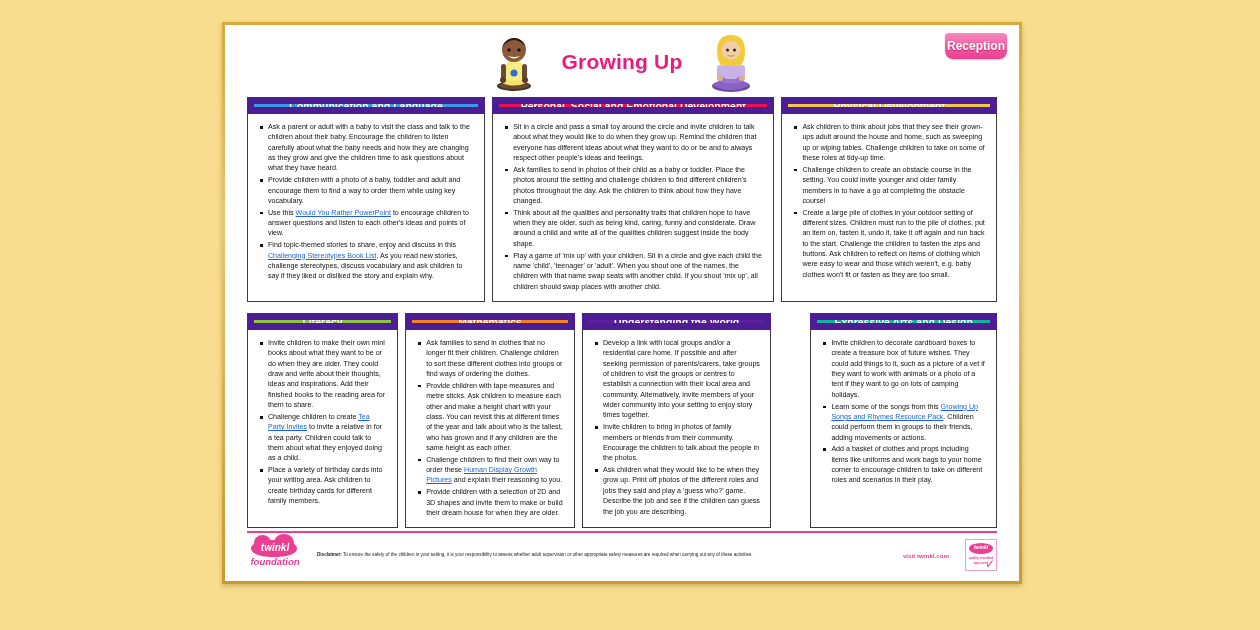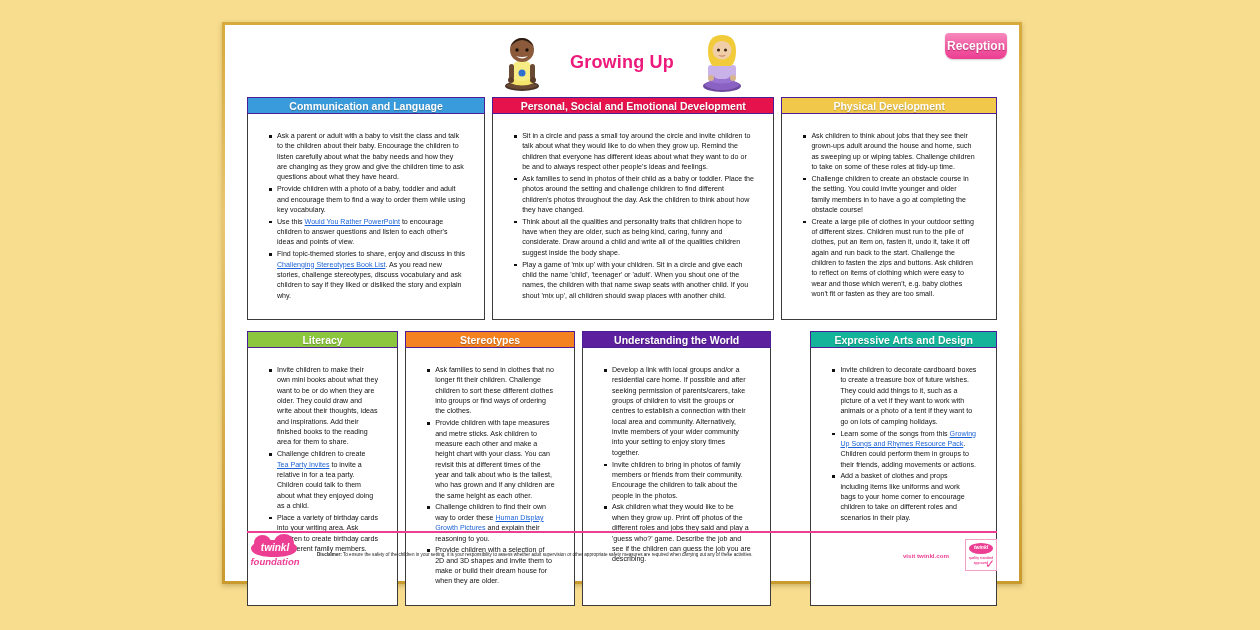--- a/index.html
+++ b/index.html
@@ -40,21 +40,21 @@
   .title-wrap {
     position: absolute;
     left: 0; right: 0; top: 6px;
     display: flex;
     align-items: center;
     justify-content: center;
     gap: 26px;
   }
   .doc-title {
     color: #ed1a7b;
-    font-size: 18px;
+    font-size: 21px;
     font-weight: bold;
     letter-spacing: .2px;
     white-space: nowrap;
   }
   .kid { width: 44px; height: 62px; display:block; }
 
   .badge {
     position: absolute;
     right: 12px;
     top: 8px;
@@ -97,39 +97,39 @@
   .r2c4 { width: 200px; padding-left: 32px; }
 
   .col-head {
     height: 17px;
     display: flex;
     align-items: center;
     justify-content: center;
     color: #ffffff;
     font-size: 10.5px;
     font-weight: bold;
-    border: 1px solid #4c1d95;
+    border: 7px solid #4c1d95;
     box-sizing: border-box;
     text-shadow: 0 1px 1px rgba(0,0,0,.28);
     white-space: nowrap;
     overflow: hidden;
   }
   .col-body {
     flex: 1;
     border: 1px solid #3b3b3b;
     border-top: none;
     box-sizing: border-box;
     padding: 4px 6px 5px 4px;
     background: #fff;
   }
   .row.top .col-body { height: 190px; }
   .row.bottom .col-body { height: 175px; }
 
   ul.items {
-    margin: 13px;
+    margin: 4px;
     padding: 0 0 0 12px;
     list-style: none;
   }
   ul.items li {
     position: relative;
     font-size: 7.1px;
     line-height: 1.46;
     color: #111;
     margin-bottom: 1.5px;
     text-align: left;
@@ -364,21 +364,21 @@
         <div class="col-body">
           <ul class="items">
                 <li><span>Invite children to make their own mini books about what they want to be or do when they are older. They could draw and write about their thoughts, ideas and inspirations. Add their finished books to the reading area for them to share.</span></li>
                 <li><span>Challenge children to create </span><span class="lnk">Tea Party Invites</span><span> to invite a relative in for a tea party. Children could talk to them about what they enjoyed doing as a child.</span></li>
                 <li><span>Place a variety of birthday cards into your writing area. Ask children to create birthday cards for different family members.</span></li>
               </ul>
         </div>
       </div>
 
       <div class="col r2c2">
-        <div class="col-head" style="background: rgb(245, 130, 32);">Stereotypes</div>
+        <div class="col-head" style="background: rgb(245, 130, 32);">Mathematics</div>
         <div class="col-body">
           <ul class="items">
                 <li><span>Ask families to send in clothes that no longer fit their children. Challenge children to sort these different clothes into groups or find ways of ordering the clothes.</span></li>
                 <li><span>Provide children with tape measures and metre sticks. Ask children to measure each other and make a height chart with your class. You can revisit this at different times of the year and talk about who is the tallest, who has grown and if any children are the same height as each other.</span></li>
                 <li><span>Challenge children to find their own way to order these </span><span class="lnk">Human Display Growth Pictures</span><span> and explain their reasoning to you.</span></li>
                 <li><span>Provide children with a selection of 2D and 3D shapes and invite them to make or build their dream house for when they are older.</span></li>
               </ul>
         </div>
       </div>
 

